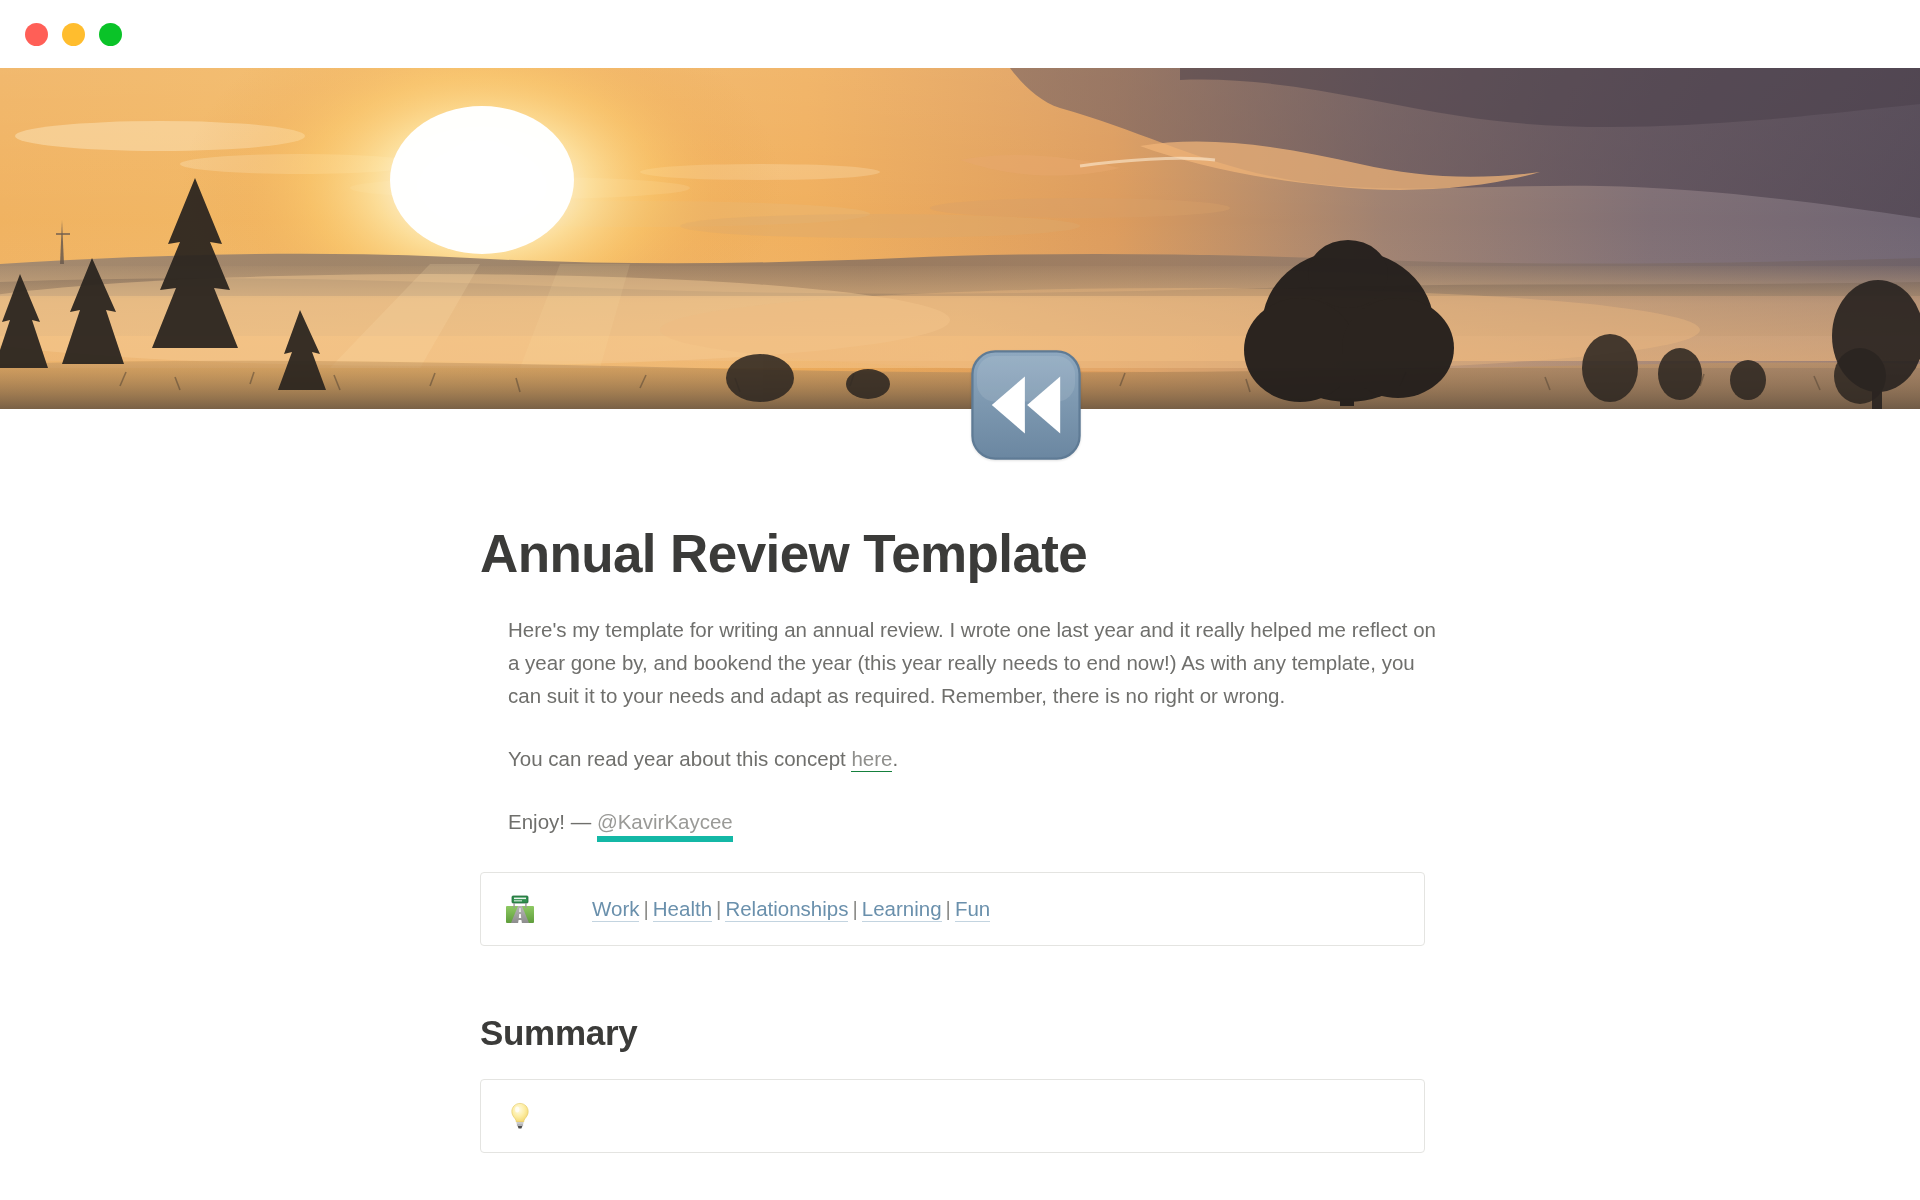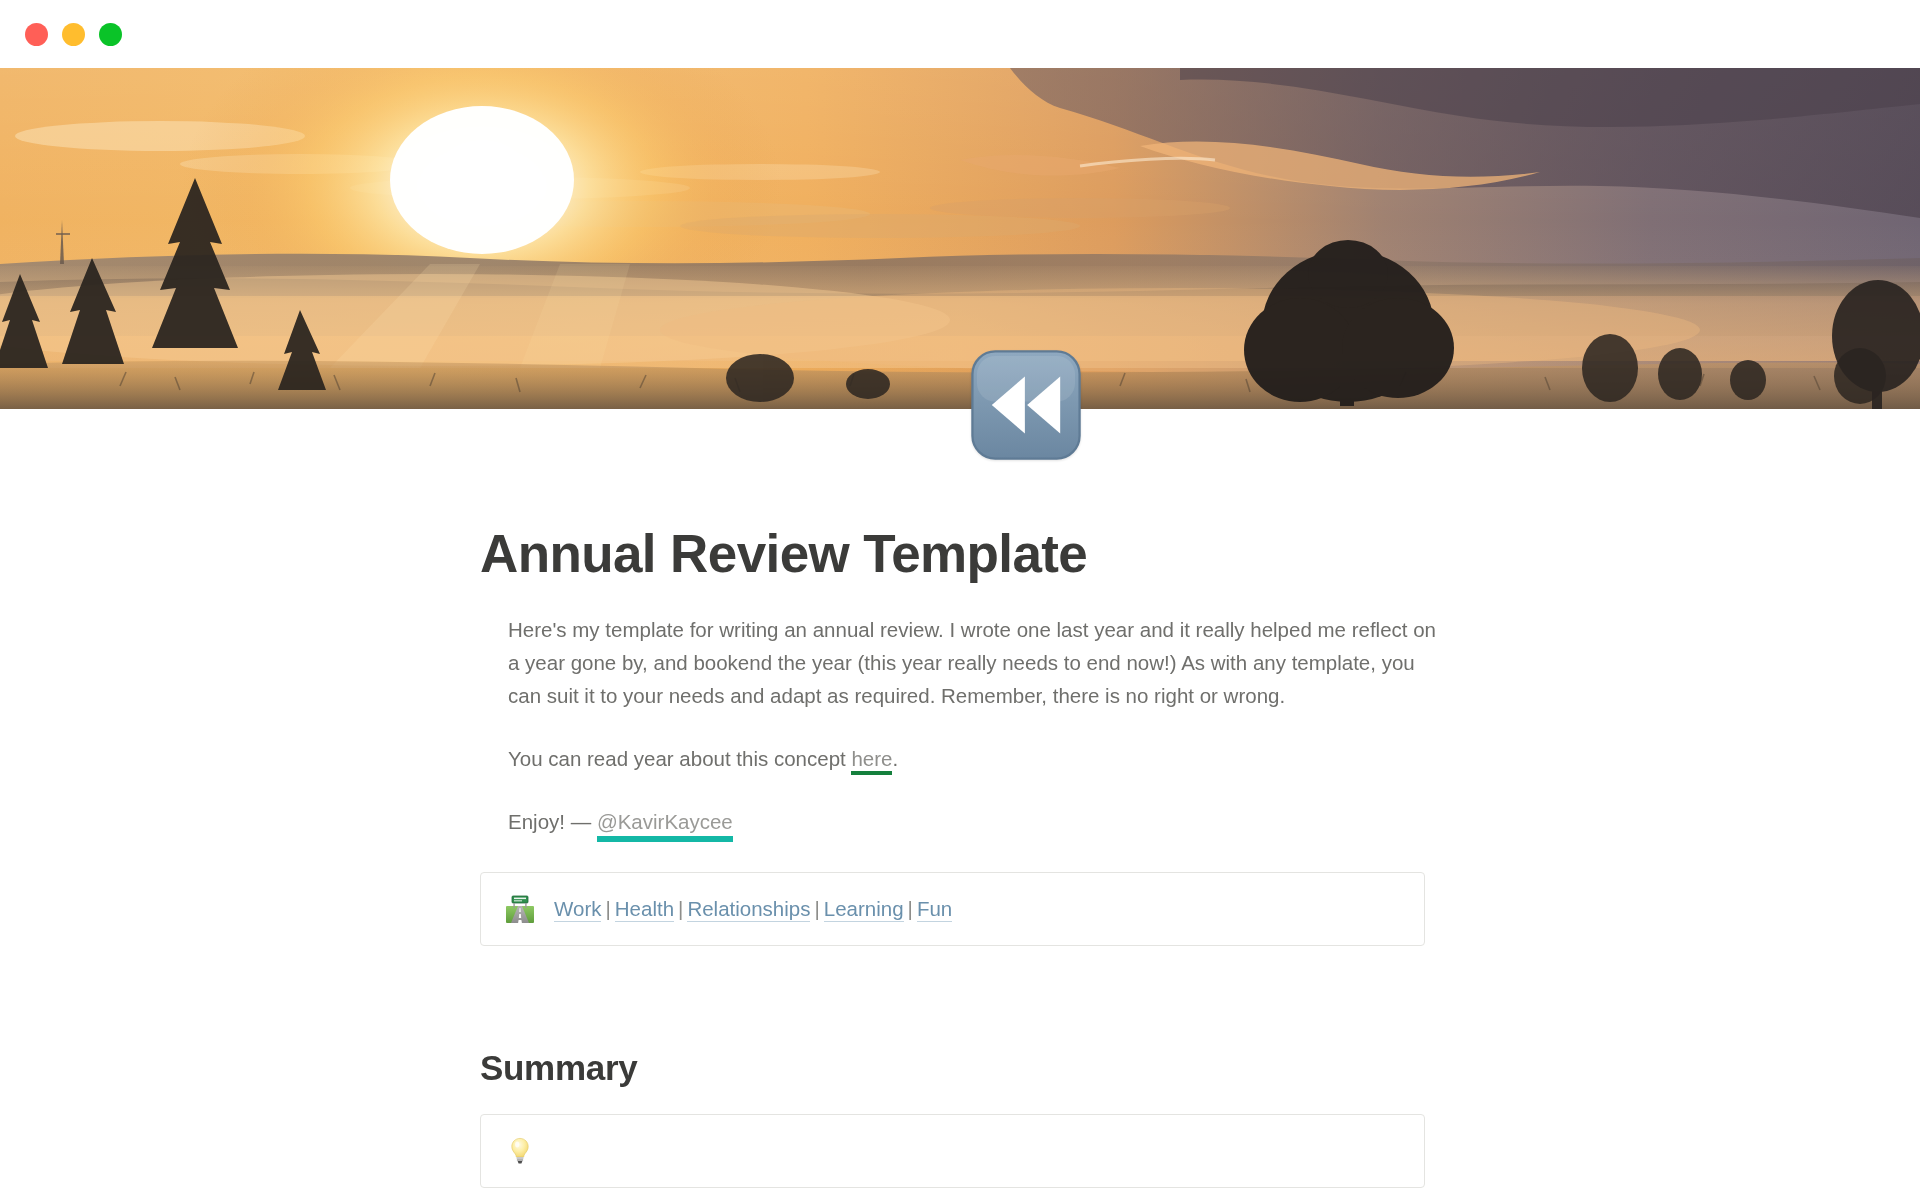--- a/index.html
+++ b/index.html
@@ -100,21 +100,21 @@
     max-width: 945px;
     margin-top: 30px;
     font-weight: 400;
     margin-left: 28px;
   }
   .para.tight { margin-top: 30px; }
 
   a.inline-link {
     color: #8f8f8c;
     text-decoration: none;
-    border-bottom: 4px solid #15803d;
+    border-bottom: 1px solid #15803d;
     padding-bottom: 1px;
   }
   a.mention {
     color: #9a9a97;
     text-decoration: none;
     border-bottom: 6px solid #14b8a6;
     padding-bottom: 3px;
     text-align: right;
   }
 
@@ -135,40 +135,41 @@
     height: 30px;
     flex: 0 0 30px;
     margin-right: 19px;
     display: block;
   }
   .callout .emoji svg { display: block; width: 30px; height: 30px; }
   .callout .body {
     font-size: 20.5px;
     line-height: 30px;
     color: #6f6f6c;
+    margin-left: 38px;
   }
 
   .navlinks a {
     color: #6a90ac;
     text-decoration: none;
     border-bottom: 1px solid #c3d4e0;
     padding-bottom: 1px;
   }
   .navlinks .sep {
     color: #8e8e8b;
     padding: 0 4px;
   }
 
   .heading2 {
     font-size: 35px;
     line-height: 1.2;
     font-weight: 700;
     letter-spacing: -0.3px;
     color: #3b3b39;
-    margin-top: 101px;
+    margin-top: 66px;
   }
   .heading2 + .callout { margin-top: 25px; }
 </style>
 </head>
 <body>
 
 <div class="window">
 
   <div class="titlebar">
     <div class="traffic-lights">

